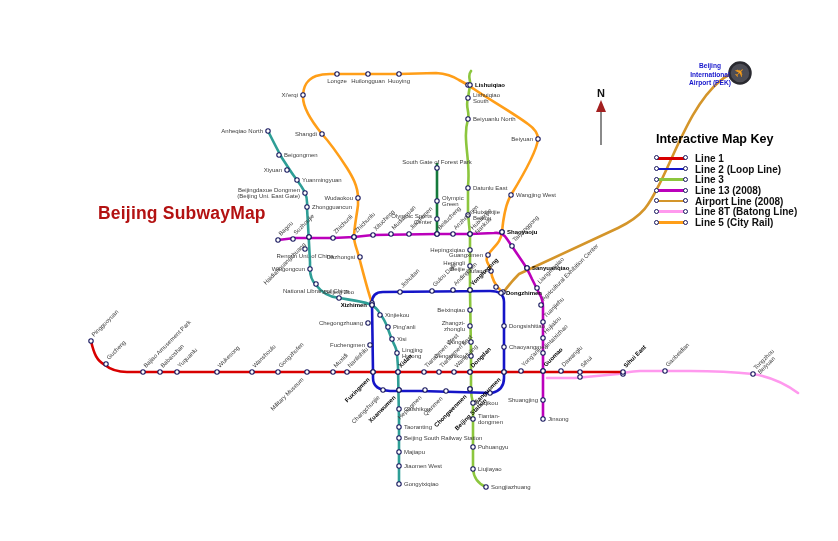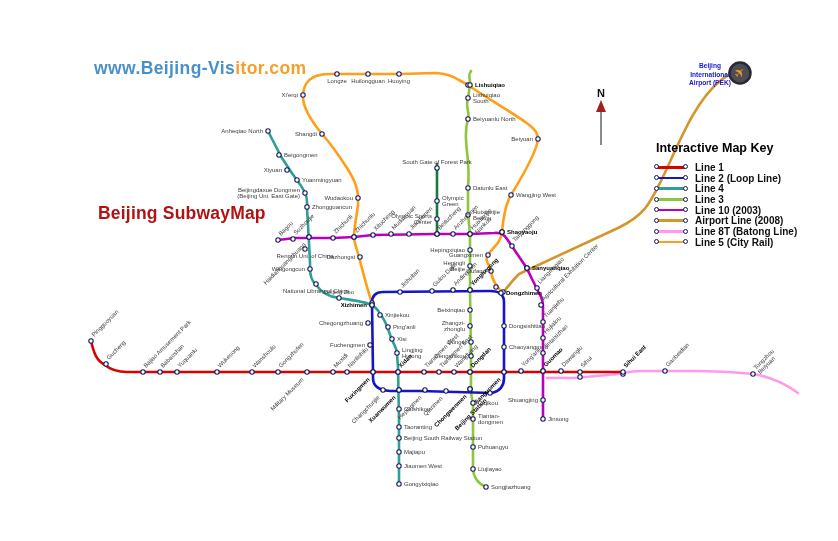--- a/index.html
+++ b/index.html
@@ -4,21 +4,21 @@
 <style>
   html,body{margin:0;padding:0;background:#fff;}
   body{font-family:"Liberation Sans",sans-serif;}
   .stage{position:relative;width:838px;height:541px;background:#ffffff;overflow:hidden;}
   .map-svg{position:absolute;left:0;top:0;}
   .site-title{position:absolute;left:94px;top:58px;font-size:17.5px;font-weight:bold;letter-spacing:.4px;white-space:nowrap;}
   .site-title .p1{color:#4a90c8;}
   .site-title .p2{color:#f2a02c;}
   .map-title{position:absolute;left:98px;top:203px;font-size:17.5px;font-weight:bold;color:#b31212;letter-spacing:.2px;white-space:nowrap;}
   .airport-label{position:absolute;left:688px;top:62px;width:44px;font-size:6.6px;font-weight:bold;color:#1717cc;text-align:center;white-space:pre-line;line-height:1.3;}
-  .legend{position:absolute;left:656px;top:141px;width:178px;}
+  .legend{position:absolute;left:656px;top:132px;width:178px;}
   .legend-title{font-size:12.5px;font-weight:bold;color:#000;margin:0 0 7px 0;}
   .lg-row{display:flex;align-items:center;gap:9px;height:10.7px;}
   .lg-sw{position:relative;width:30px;height:2.6px;border-radius:2px;flex:none;}
   .lg-dot{position:absolute;top:-1.6px;width:3px;height:3px;background:#fff;border:1px solid #15155e;border-radius:50%;}
   .lg-lb{font-size:10px;font-weight:bold;color:#101010;white-space:nowrap;}
 </style>
 </head>
 <body>
 
 <div class="stage">
@@ -281,21 +281,20 @@
         <text x="583" y="368" text-anchor="start" font-size="6" fill="#3c3c3c" font-weight="normal" transform="rotate(-45 583 368)"><tspan x="583" dy="0">Sihui</tspan></text>
         <text x="626" y="368" text-anchor="start" font-size="6" fill="#000" font-weight="bold" transform="rotate(-45 626 368)"><tspan x="626" dy="0">Sihui East</tspan></text>
       </g>
       <line x1="601" y1="145" x2="601" y2="110" stroke="#8a8a8a" stroke-width="2"></line>
       <polygon points="601,100 596,112 606,112" fill="#a32020"></polygon>
       <text x="601" y="97" text-anchor="middle" font-size="11" font-weight="bold" fill="#111">N</text>
       <circle cx="740" cy="73" r="10.5" fill="#4d4d55" stroke="#2a2a30" stroke-width="2.5"></circle>
       <text x="740" y="77" text-anchor="middle" font-size="13" fill="#f59b18" transform="rotate(-45 740 73)">✈</text>
     </svg>
 
-  <div class="site-title"><span class="p1">www.Beijing-Vis</span><span class="p2">itor.com</span></div>
 
   <div class="map-title">Beijing SubwayMap</div>
 
   <div class="airport-label">Beijing
 International
 Airport (PEK)</div>
 
   <div class="legend">
     <div class="legend-title">Interactive Map Key</div>
     <div>
@@ -307,39 +306,32 @@
           <span class="lg-lb">Line 1</span>
         </div>
         <div class="lg-row">
           <span class="lg-sw" style="background: rgb(21, 21, 200);">
             <i class="lg-dot" style="left: -2px;"></i>
             <i class="lg-dot" style="right: -2px;"></i>
           </span>
           <span class="lg-lb">Line 2 (Loop Line)</span>
         </div>
         <div class="lg-row">
-          <span class="lg-sw" style="background: rgb(46, 158, 150);">
-            <i class="lg-dot" style="left: -2px;"></i>
-            <i class="lg-dot" style="right: -2px;"></i>
-          </span>
-          <span class="lg-lb">Line 4</span>
-        </div>
-        <div class="lg-row">
           <span class="lg-sw" style="background: rgb(140, 198, 62);">
             <i class="lg-dot" style="left: -2px;"></i>
             <i class="lg-dot" style="right: -2px;"></i>
           </span>
           <span class="lg-lb">Line 3</span>
         </div>
         <div class="lg-row">
           <span class="lg-sw" style="background: rgb(187, 0, 187);">
             <i class="lg-dot" style="left: -2px;"></i>
             <i class="lg-dot" style="right: -2px;"></i>
           </span>
-          <span class="lg-lb">Line 10 (2003)</span>
+          <span class="lg-lb">Line 13 (2008)</span>
         </div>
         <div class="lg-row">
           <span class="lg-sw" style="background: rgb(212, 149, 42);">
             <i class="lg-dot" style="left: -2px;"></i>
             <i class="lg-dot" style="right: -2px;"></i>
           </span>
           <span class="lg-lb">Airport Line (2008)</span>
         </div>
         <div class="lg-row">
           <span class="lg-sw" style="background: rgb(255, 153, 238);">

